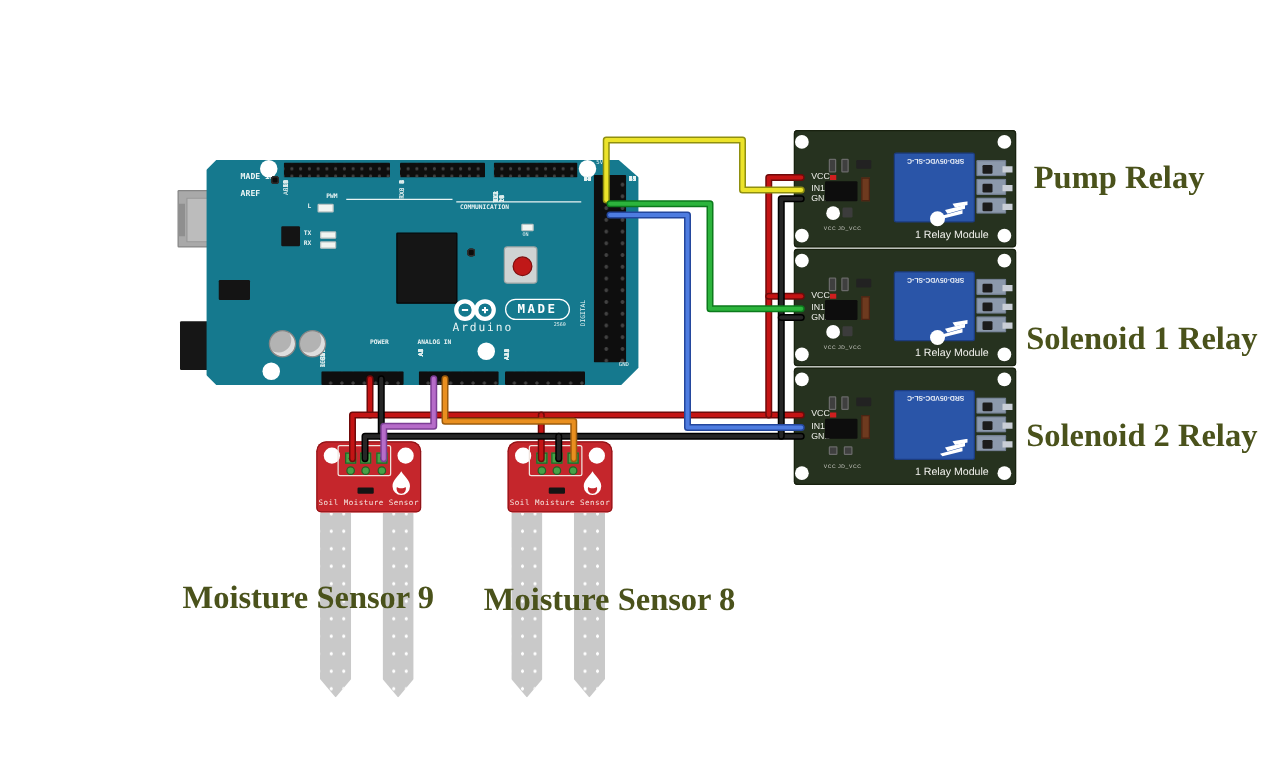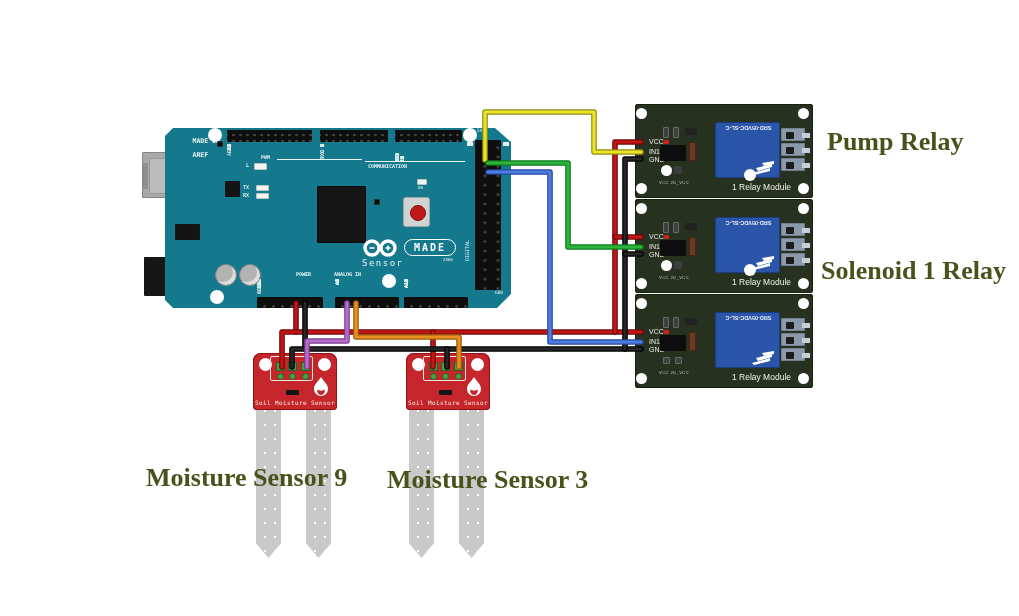--- a/index.html
+++ b/index.html
@@ -167,21 +167,21 @@
       <circle cx="28" cy="10" r="7" fill="none" stroke="#ffffff" stroke-width="3.4"></circle>
       <line x1="9.5" y1="10" x2="14.5" y2="10" stroke="#ffffff" stroke-width="1.6"></line>
       <line x1="25.5" y1="10" x2="30.5" y2="10" stroke="#ffffff" stroke-width="1.6"></line>
       <line x1="28" y1="7.5" x2="28" y2="12.5" stroke="#ffffff" stroke-width="1.6"></line>
     </svg>
     <div style="left:239px;top:111px;width:52px;height:17px;border:1.6px solid #ffffff;border-radius:9px;
                 display:flex;align-items:center;justify-content:center;">
       <span style="position:static;color:#fff;font-size:10px;font-weight:bold;letter-spacing:2px;">MADE</span>
     </div>
     <span class="silk" style="left:278px;top:130px;font-size:4px;">2560</span>
-    <span class="silk" style="left:197px;top:131px;font-size:9px;letter-spacing:1.5px;">Sensor</span>
+    <span class="silk" style="left:197px;top:131px;font-size:9px;letter-spacing:1.5px;">Arduino</span>
 
     <div class="pinstrip-v" style="left:310px;top:12px;width:26px;height:150px;"></div>
     <div class="numcol left" style="left:290px;top:14px;width:18px;height:146px;">
         <span>22</span>
         <span>24</span>
         <span>26</span>
         <span>28</span>
         <span>30</span>
         <span>32</span>
         <span>34</span>
@@ -429,22 +429,23 @@
       <svg style="left:58px;top:23px;" width="20" height="22" viewBox="0 0 20 22">
         <path d="M10 1 C13 6 17 8 17 13 A7 7 0 1 1 3 13 C3 8 7 6 10 1 Z M10 19 A4 4 0 0 0 13.5 13.5 C12 15 8 15 6.5 13.5 A4 4 0 0 0 10 19 Z" fill="#ffffff" fill-rule="evenodd"></path>
       </svg>
       <span class="blackpart" style="left:33px;top:37px;width:13px;height:5px;"></span>
       <span class="sensor-label">Soil Moisture Sensor</span>
     </div>
   </div>
 
   <div class="big-label" style="left:827px;top:127px;">Pump Relay</div>
   <div class="big-label" style="left:821px;top:256px;">Solenoid 1 Relay</div>
+  <div class="big-label" style="left:821px;top:334px;">Solenoid 2 Relay</div>
   <div class="big-label" style="left:146px;top:463px;">Moisture Sensor 9</div>
-  <div class="big-label" style="left:387px;top:465px;">Moisture Sensor 3</div>
+  <div class="big-label" style="left:387px;top:465px;">Moisture Sensor 8</div>
 
   <svg id="wires" width="1019" height="616" viewBox="0 0 1019 616">
       <g>
         <polyline points="296,303 296,332" fill="none" stroke="#6f0a0a" stroke-width="5.6" stroke-linejoin="round" stroke-linecap="round"></polyline>
         <polyline points="296,303 296,332" fill="none" stroke="#c41414" stroke-width="3.2" stroke-linejoin="round" stroke-linecap="round"></polyline>
       </g>
       <g>
         <polyline points="282,367 282,332 641,332" fill="none" stroke="#6f0a0a" stroke-width="5.6" stroke-linejoin="round" stroke-linecap="round"></polyline>
         <polyline points="282,367 282,332 641,332" fill="none" stroke="#c41414" stroke-width="3.2" stroke-linejoin="round" stroke-linecap="round"></polyline>
       </g>

